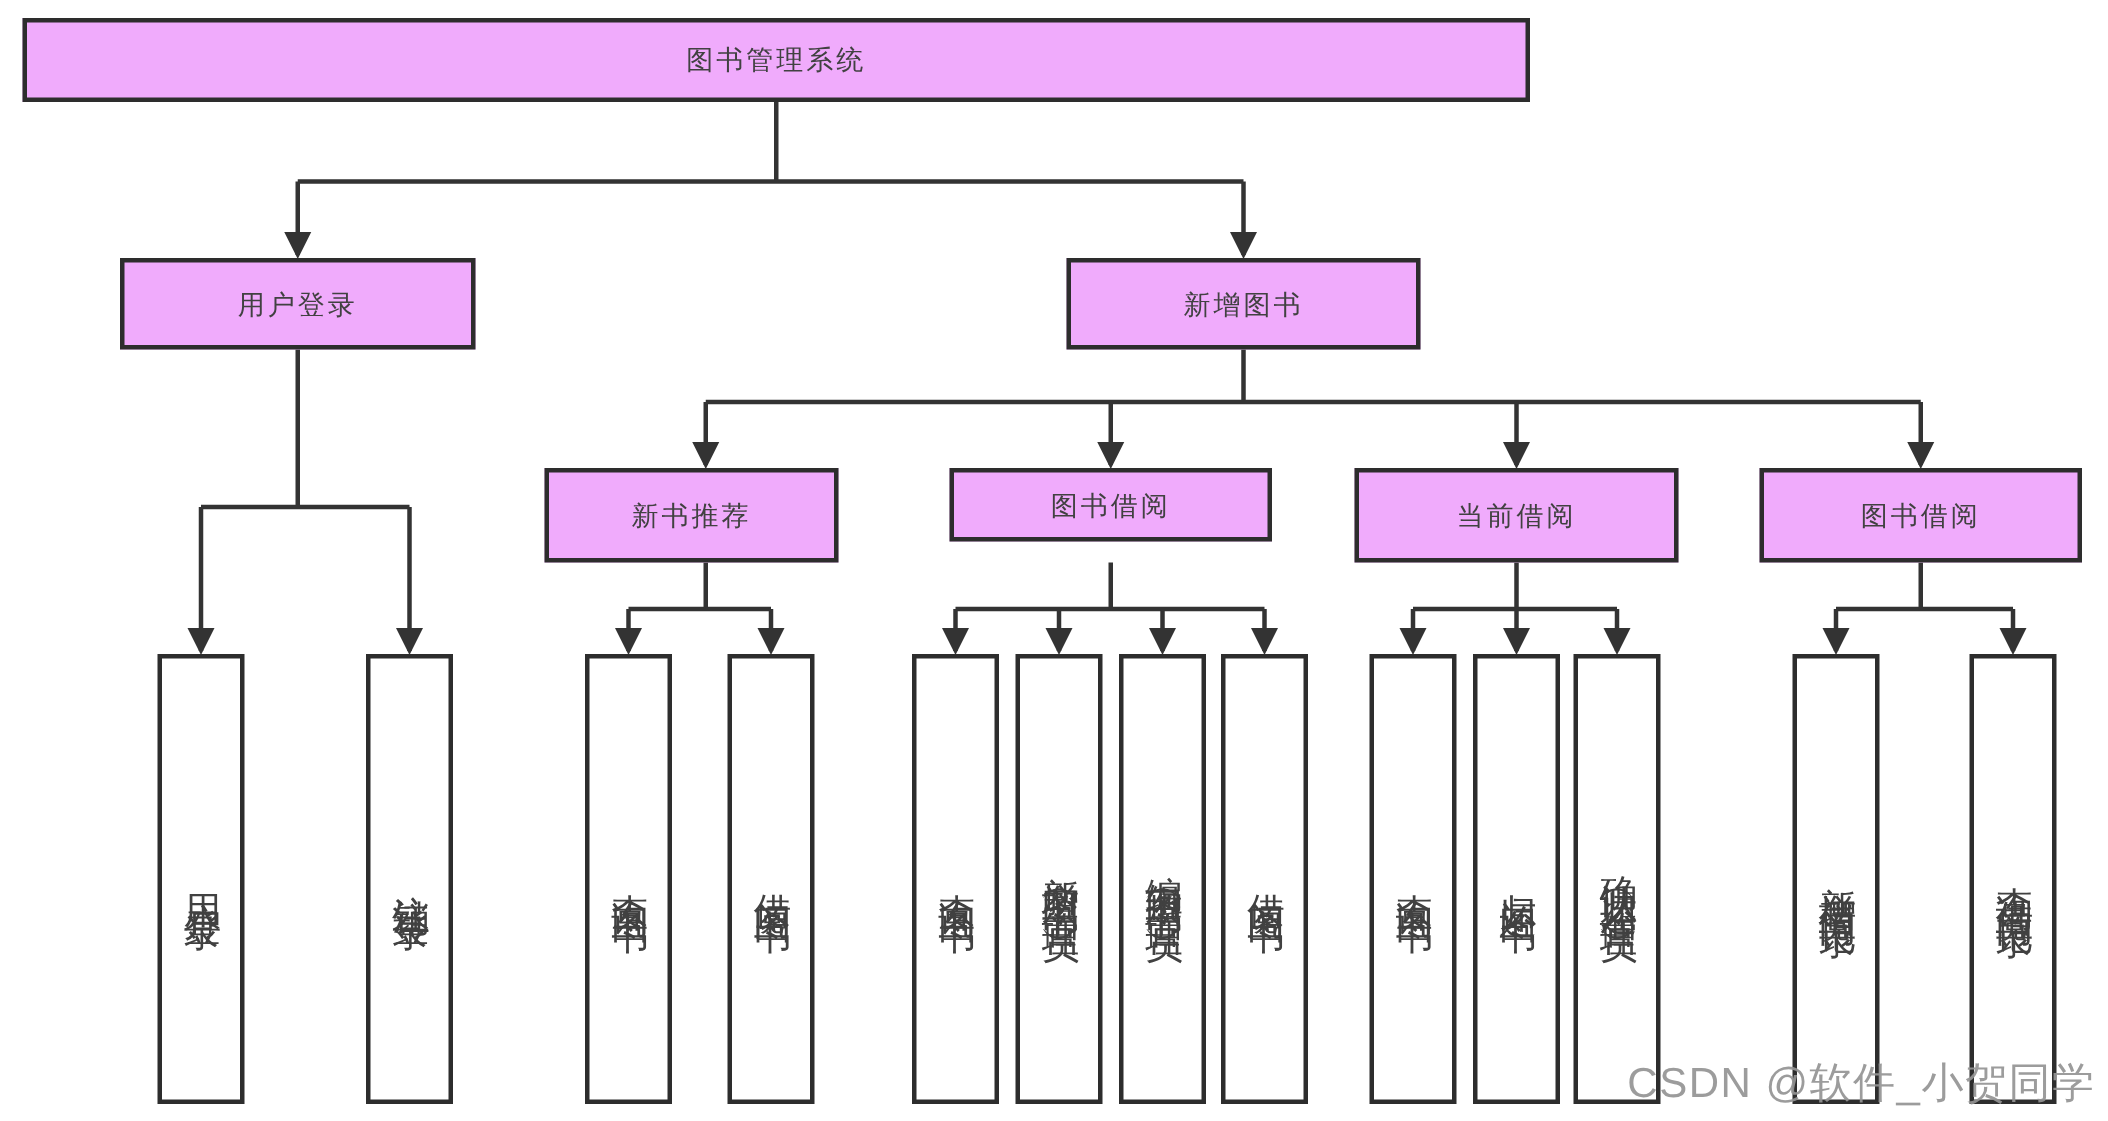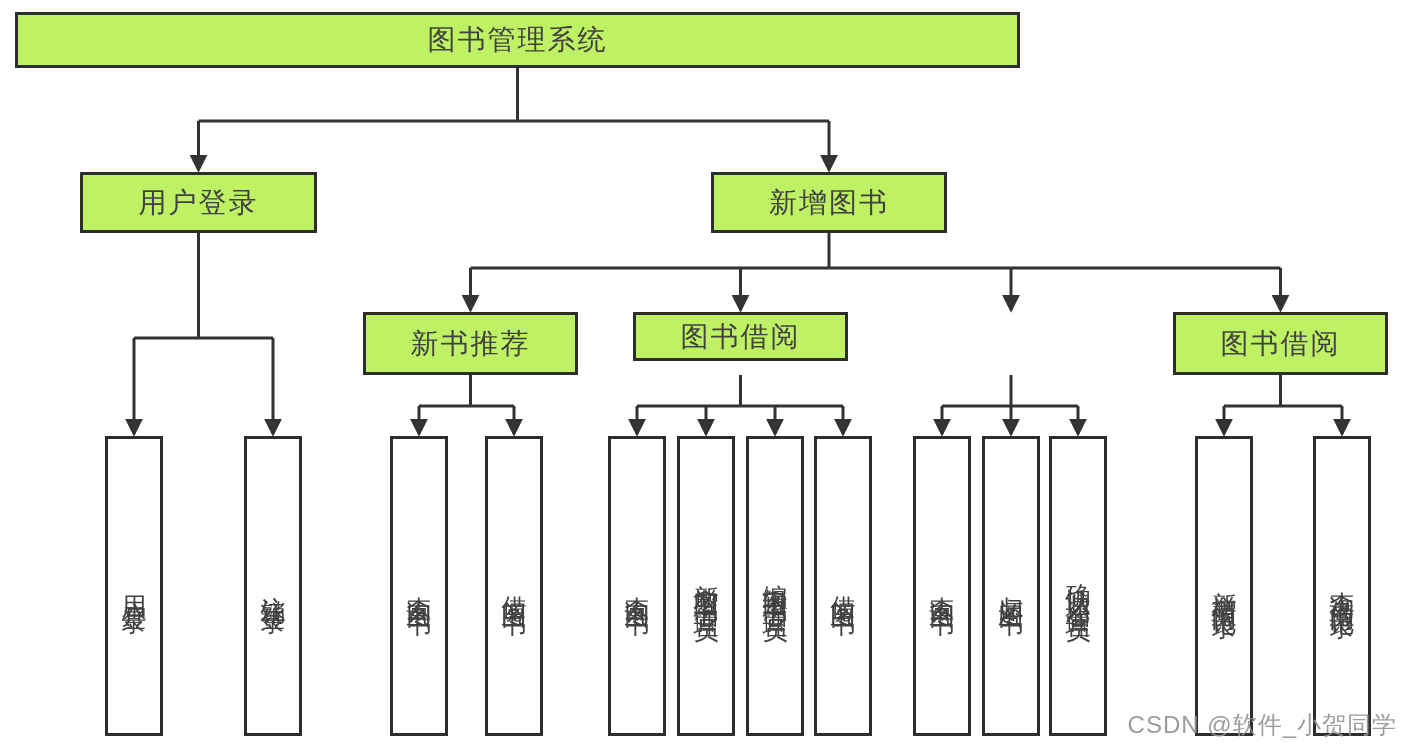--- a/index.html
+++ b/index.html
@@ -13,26 +13,26 @@
   }
   .connectors {
     position: absolute;
     left: 0; top: 0;
     width: 1405px; height: 747px;
   }
   .node {
     position: absolute;
     box-sizing: border-box;
     border: 3px solid #2d2d2d;
-    background: #bef264;
+    background: #f0abfc;
     display: flex;
     align-items: center;
     justify-content: center;
     color: #414141;
-    font-size: 28px;
+    font-size: 18px;
     letter-spacing: 2px;
     z-index: 2;
   }
   .leaf {
     position: absolute;
     box-sizing: border-box;
     border: 3px solid #2d2d2d;
     background: #ffffff;
     width: 58px;
     top: 436px;
@@ -48,21 +48,21 @@
     text-orientation: mixed;
     font-size: 25px;
     letter-spacing: 5px;
     line-height: 1;
     white-space: nowrap;
   }
   .watermark {
     position: absolute;
     right: 8px;
     bottom: 6px;
-    font-size: 24px;
+    font-size: 28px;
     color: rgba(148, 148, 148, 0.92);
     letter-spacing: 1px;
     z-index: 3;
     white-space: nowrap;
     margin-left: 36px;
   }
 </style>
 </head>
 <body>
 
@@ -111,25 +111,28 @@
     <span>图书管理系统</span>
   </div>
 
   <div class="node" style="left:80px; top:172px; width:237px; height:61px;">
     <span>用户登录</span>
   </div>
   <div class="node" style="left:711px; top:172px; width:236px; height:61px;">
     <span>新增图书</span>
   </div>
 
-  <div class="node" style="left:363px; top:312px; width:215px; height:63px;justify-content:center;">
+  <div class="node" style="left:363px; top:312px; width:196px; height:63px;justify-content:center;">
     <span>新书推荐</span>
   </div>
   <div class="node" style="left:633px; top:312px; width:215px; height:49px;">
     <span>图书借阅</span>
+  </div>
+  <div class="node" style="left:903px; top:312px; width:216px; height:63px;">
+    <span>当前借阅</span>
   </div>
   <div class="node" style="left:1173px; top:312px; width:215px; height:63px;">
     <span>图书借阅</span>
   </div>
 
   <div class="leaf" style="left:105px;">
     <span>用户登录</span>
   </div>
   <div class="leaf" style="left:244px;">
     <span>注销登录</span>

